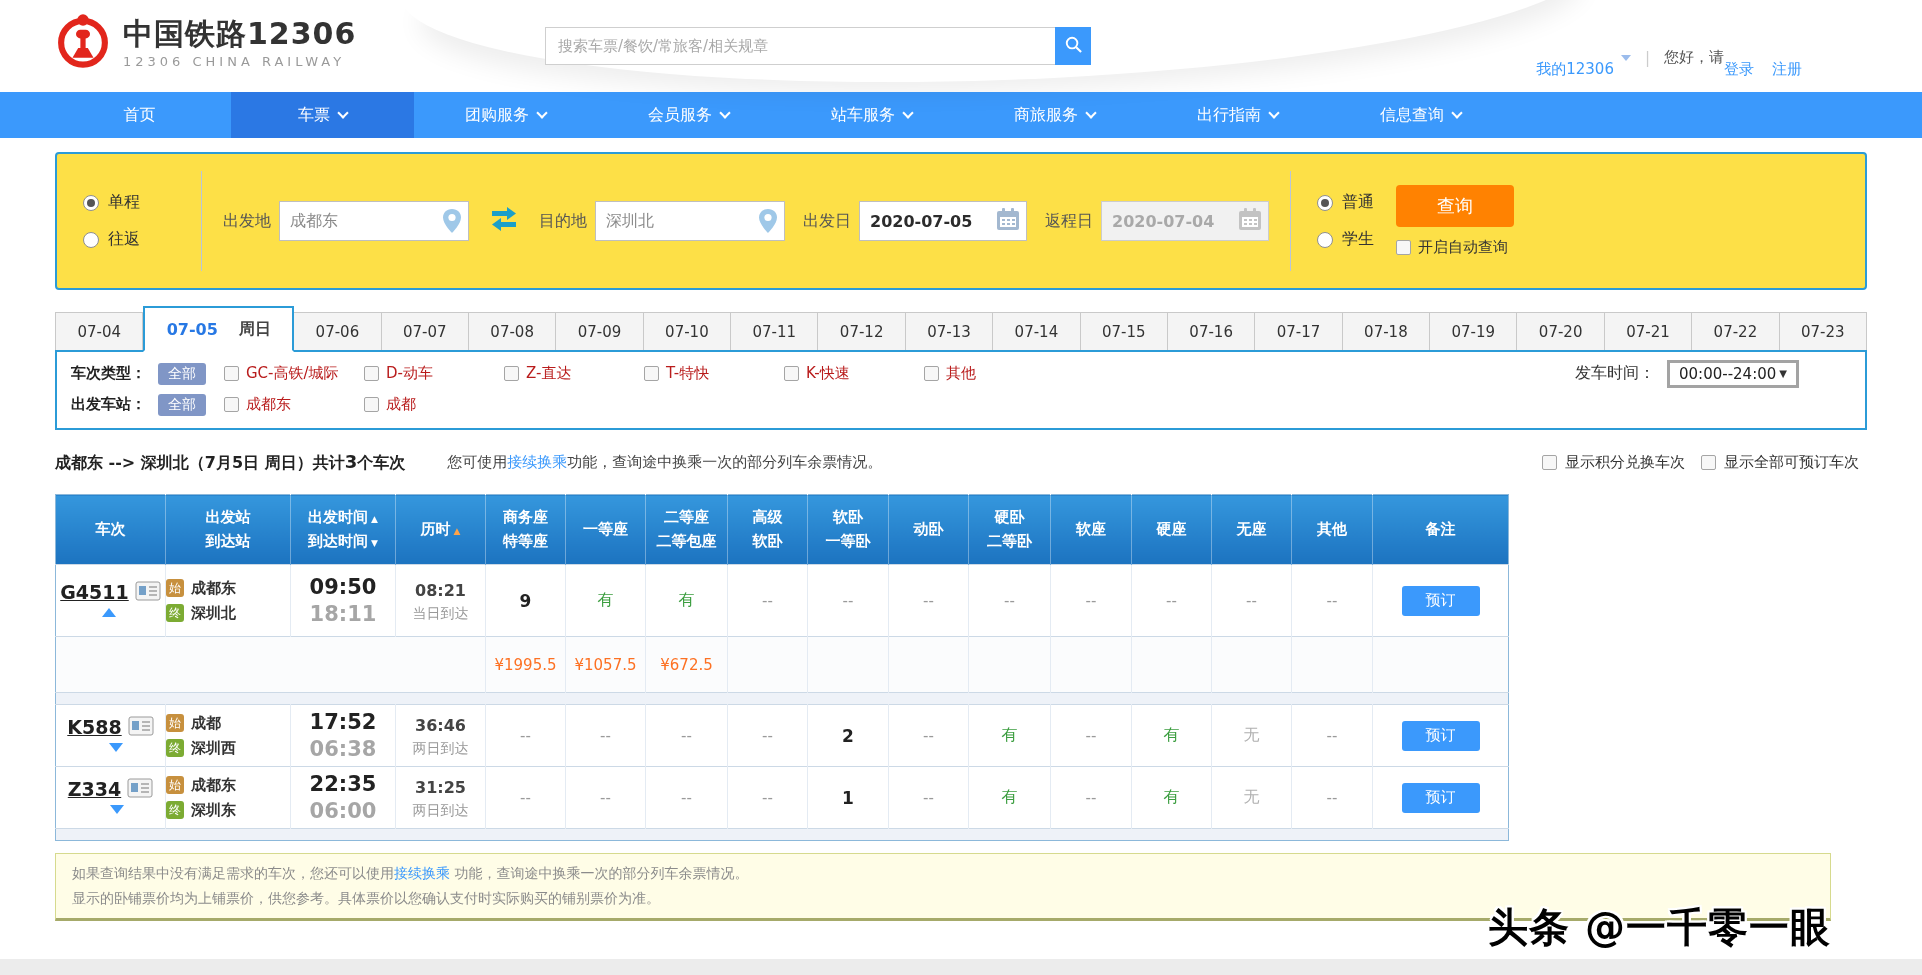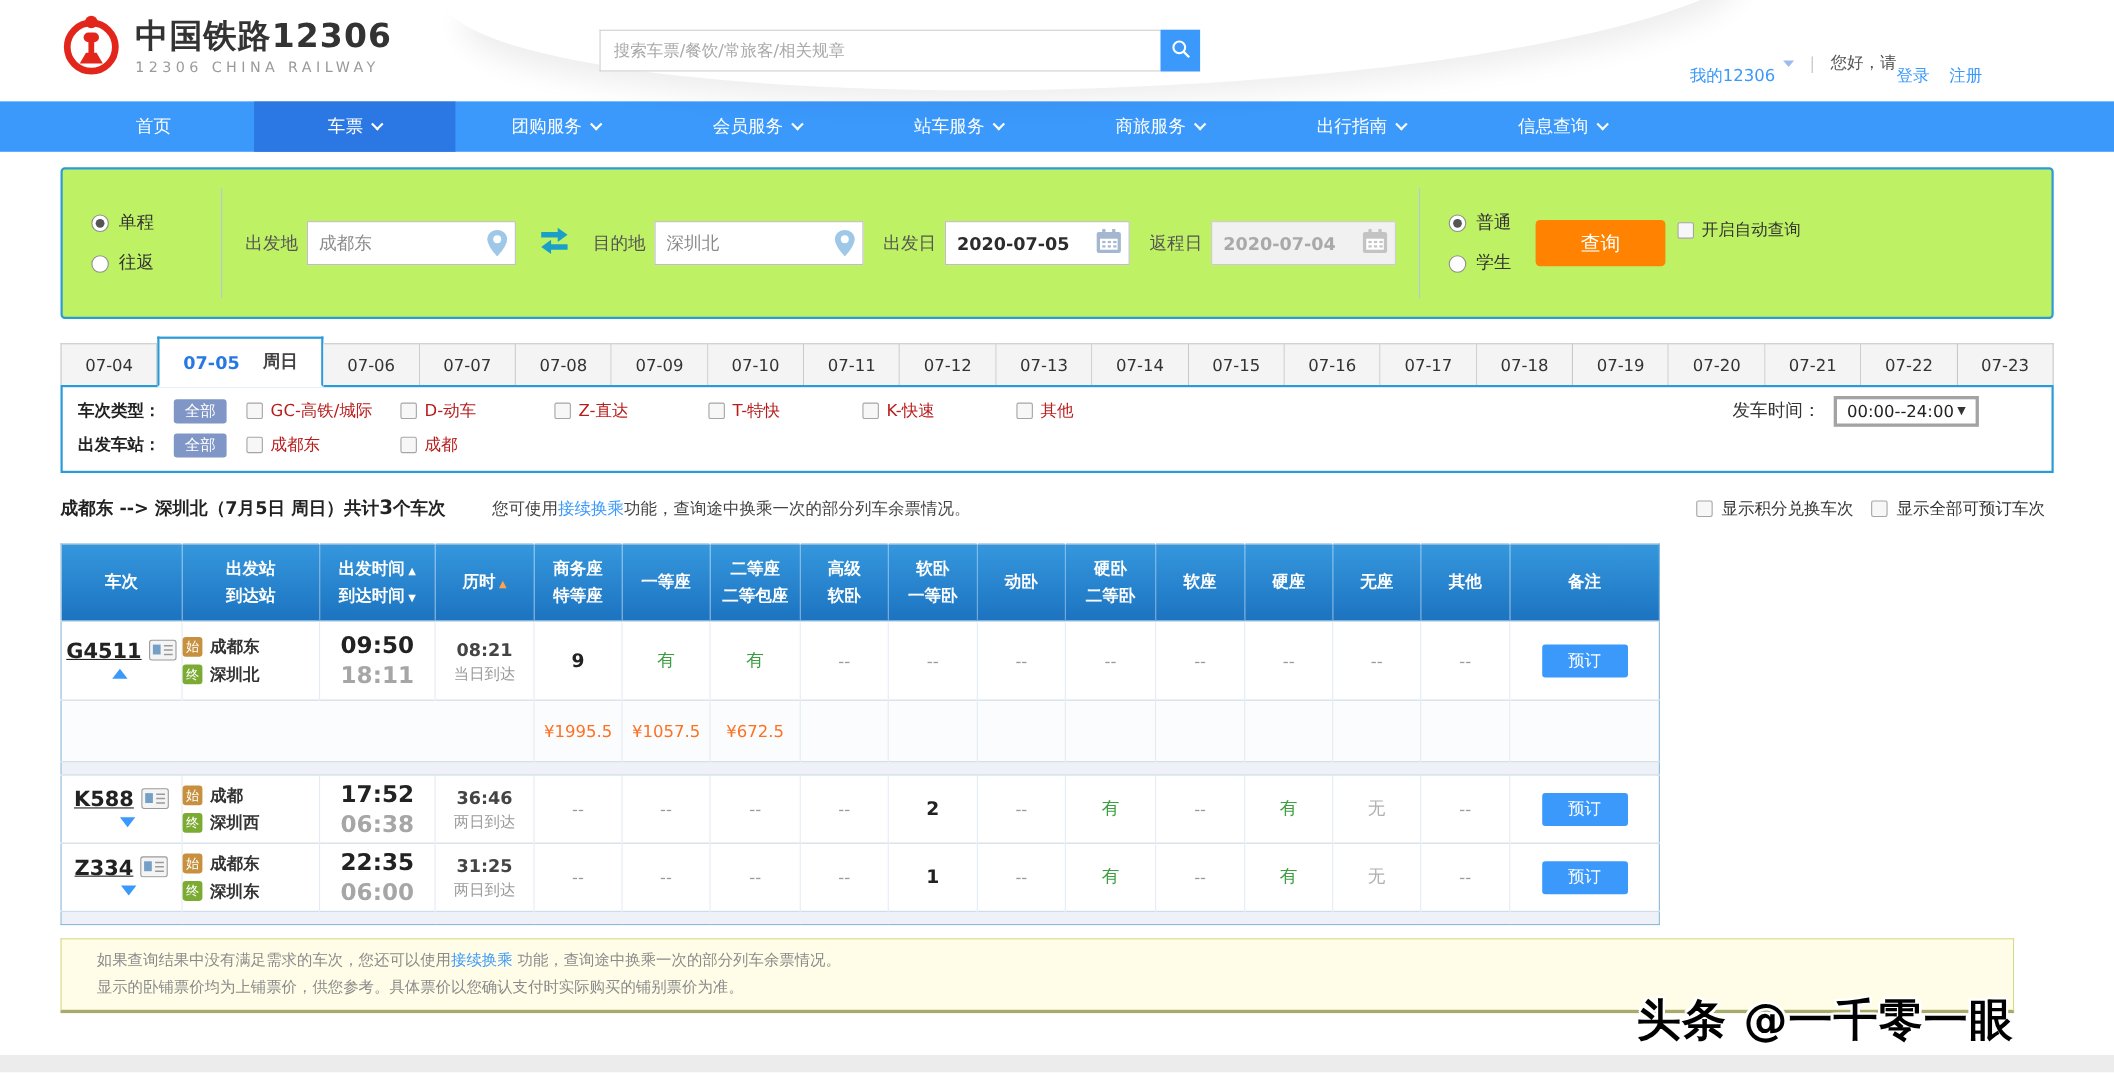--- a/index.html
+++ b/index.html
@@ -33,41 +33,41 @@
   .nav { height:46px; background:#3b99fc; display:flex; padding-left:48px; }
   .nav-item { width:183px; display:flex; align-items:center; justify-content:center;
     color:#fff; font-size:16px; cursor:pointer; }
   .nav-item.active { background:#2b78e4; }
   .chev { width:8px; height:8px; border-right:2px solid #fff; border-bottom:2px solid #fff;
     transform:rotate(45deg); margin-left:9px; margin-top:-4px; }
 
   .content { margin:14px 0 0 55px; width:1812px; }
 
   
-  .qform { border:2px solid #2b9bd7; border-radius:4px; background:#bef264; height:138px;
+  .qform { border:2px solid #2b9bd7; border-radius:4px; background:#fde047; height:138px;
     display:flex; align-items:center; padding:0 14px; }
   .trip-radios,.pass-radios { display:flex; flex-direction:column; gap:16px; }
   .trip-radios { width:118px; padding-left:12px; }
   .pass-radios { margin:0 20px 0 14px; }
   .radio-item { display:flex; align-items:center; gap:9px; font-size:16px; color:#333; cursor:pointer; }
   .rdot { width:16px; height:16px; border-radius:50%; border:1px solid #8f8f8f; background:#fff; position:relative; flex:none; }
   .rdot.on::after { content:""; position:absolute; left:3px; top:3px; width:8px; height:8px;
     border-radius:50%; background:#555; }
   .vline { width:1px; background:#b9c5da; height:100px; margin:0 12px; }
   .fgroup { display:flex; align-items:center; margin:0 9px; }
   .flabel { font-size:16px; color:#555; margin-right:8px; white-space:nowrap; }
   .finput { position:relative; width:190px; height:40px; }
   .finput input { width:100%; height:100%; border:1px solid #bfbfbf; background:#fff;
     padding:0 34px 0 10px; font-size:16px; color:#8a8a8a; outline:none; font-family:inherit; }
   .finput .icn { position:absolute; right:7px; top:7px; }
   .finput.date { width:168px; }
   .finput.date input { color:#2c2c2c; font-weight:700; padding-right:38px; }
   .finput.disabled input { background:#f1f1f1; color:#a9a9a9; border-color:#ccc; }
   .swap { margin:0 10px; cursor:pointer; }
-  .qbtn-col { display:flex; flex-direction:row; gap:11px; align-items:flex-start; margin-left:2px; }
+  .qbtn-col { display:flex; flex-direction:column; gap:11px; align-items:flex-start; margin-left:2px; }
   .qbtn { width:118px; height:42px; background:#ff8201; color:#fff; font-size:18px;
     border:none; border-radius:4px; cursor:pointer; font-family:inherit; }
   .auto-cb { display:flex; align-items:center; gap:7px; font-size:15px; color:#333; cursor:pointer; }
   .cbbox { width:15px; height:15px; border:1px solid #a5a5a5; background:#f7f7f7;
     border-radius:2px; flex:none; }
 
   
   .tabs { display:flex; align-items:flex-end; margin-top:16px; position:relative; z-index:2; }
   .tab { flex:1; height:38px; background:#f4f4f4; border:1px solid #c9c9c9; border-left:none;
     border-bottom:none; display:flex; align-items:center; justify-content:center;
@@ -142,21 +142,21 @@
   td.seat-cell.num { font-size:17px; font-weight:700; color:#222; }
   td.seat-cell.ok { color:#3c9e40; font-size:16px; }
   td.seat-cell.dash { color:#9a9a9a; font-size:15px; }
   td.seat-cell.none { color:#b0b0b0; font-size:16px; }
   td.price-cell { color:#fd7123; font-size:15px; }
   .book-btn { width:78px; height:30px; background:#3b99fc; color:#fff; border:none;
     border-radius:3px; font-size:15px; cursor:pointer; font-family:inherit; }
 
   
   .note { margin-top:12px; width:1776px; background:#fffde7; border:1px solid #d6da8e;
-    border-bottom:3px solid #a6aa6a; padding:7px 32px; font-size:14px; color:#8b8b8b;
+    border-bottom:3px solid #a6aa6a; padding:7px 16px; font-size:14px; color:#8b8b8b;
     line-height:25px; }
   .note a { color:#3b99fc; text-decoration:none; cursor:pointer; }
 
   .watermark { position:absolute; left:1488px; top:900px; font-size:40px; font-weight:900;
     color:#000; white-space:nowrap; letter-spacing:1px;
     text-shadow:2px 0 0 #fff,-2px 0 0 #fff,0 2px 0 #fff,0 -2px 0 #fff,
       2px 2px 0 #fff,-2px -2px 0 #fff,2px -2px 0 #fff,-2px 2px 0 #fff; }
   .footer-strip { position:absolute; left:0; bottom:0; width:100%; height:16px; background:#ececec; }
 </style>
 </head>

